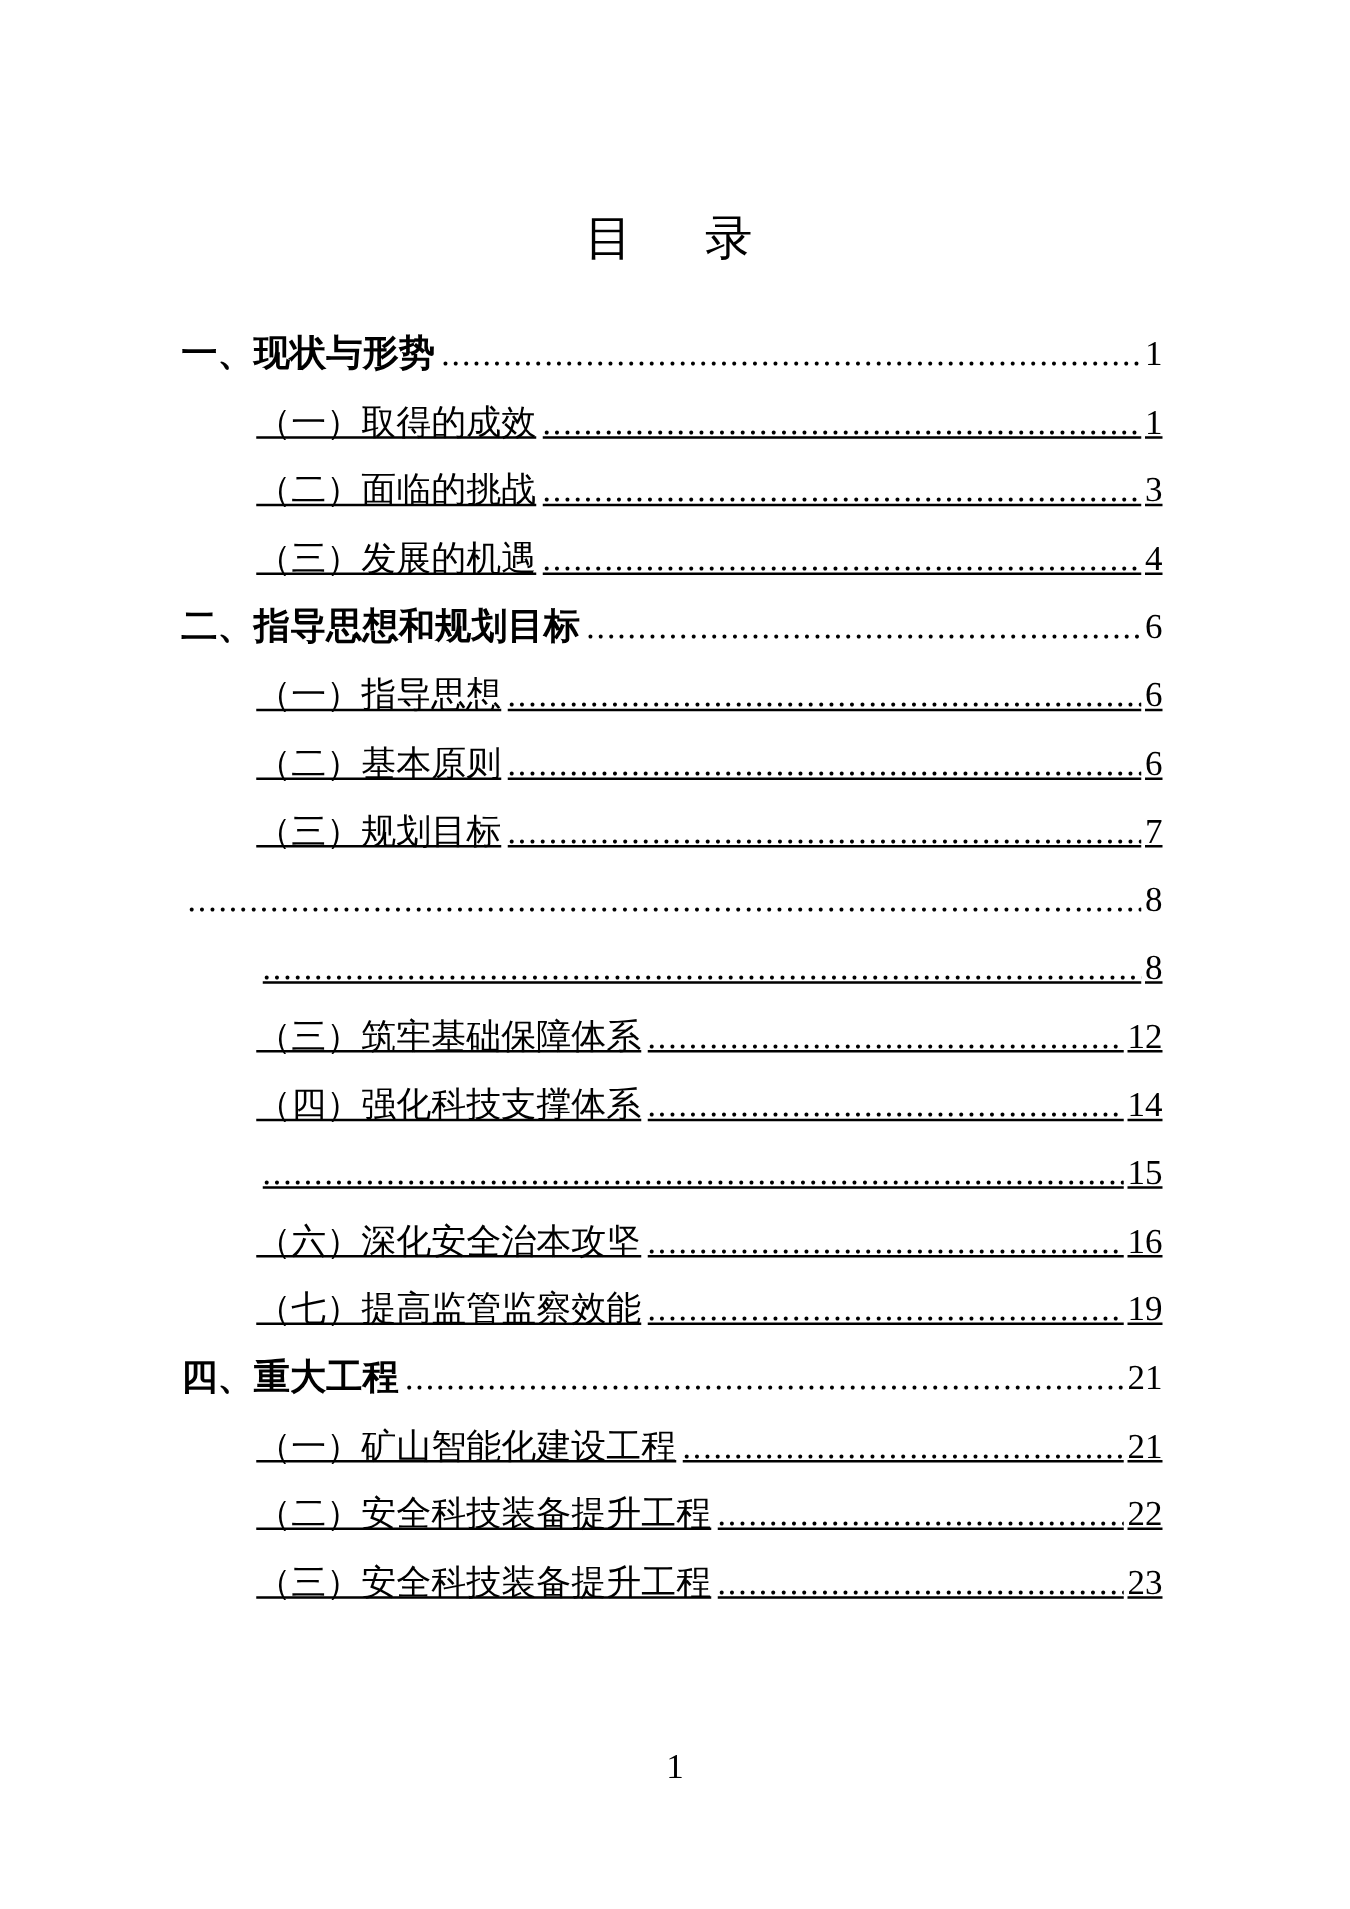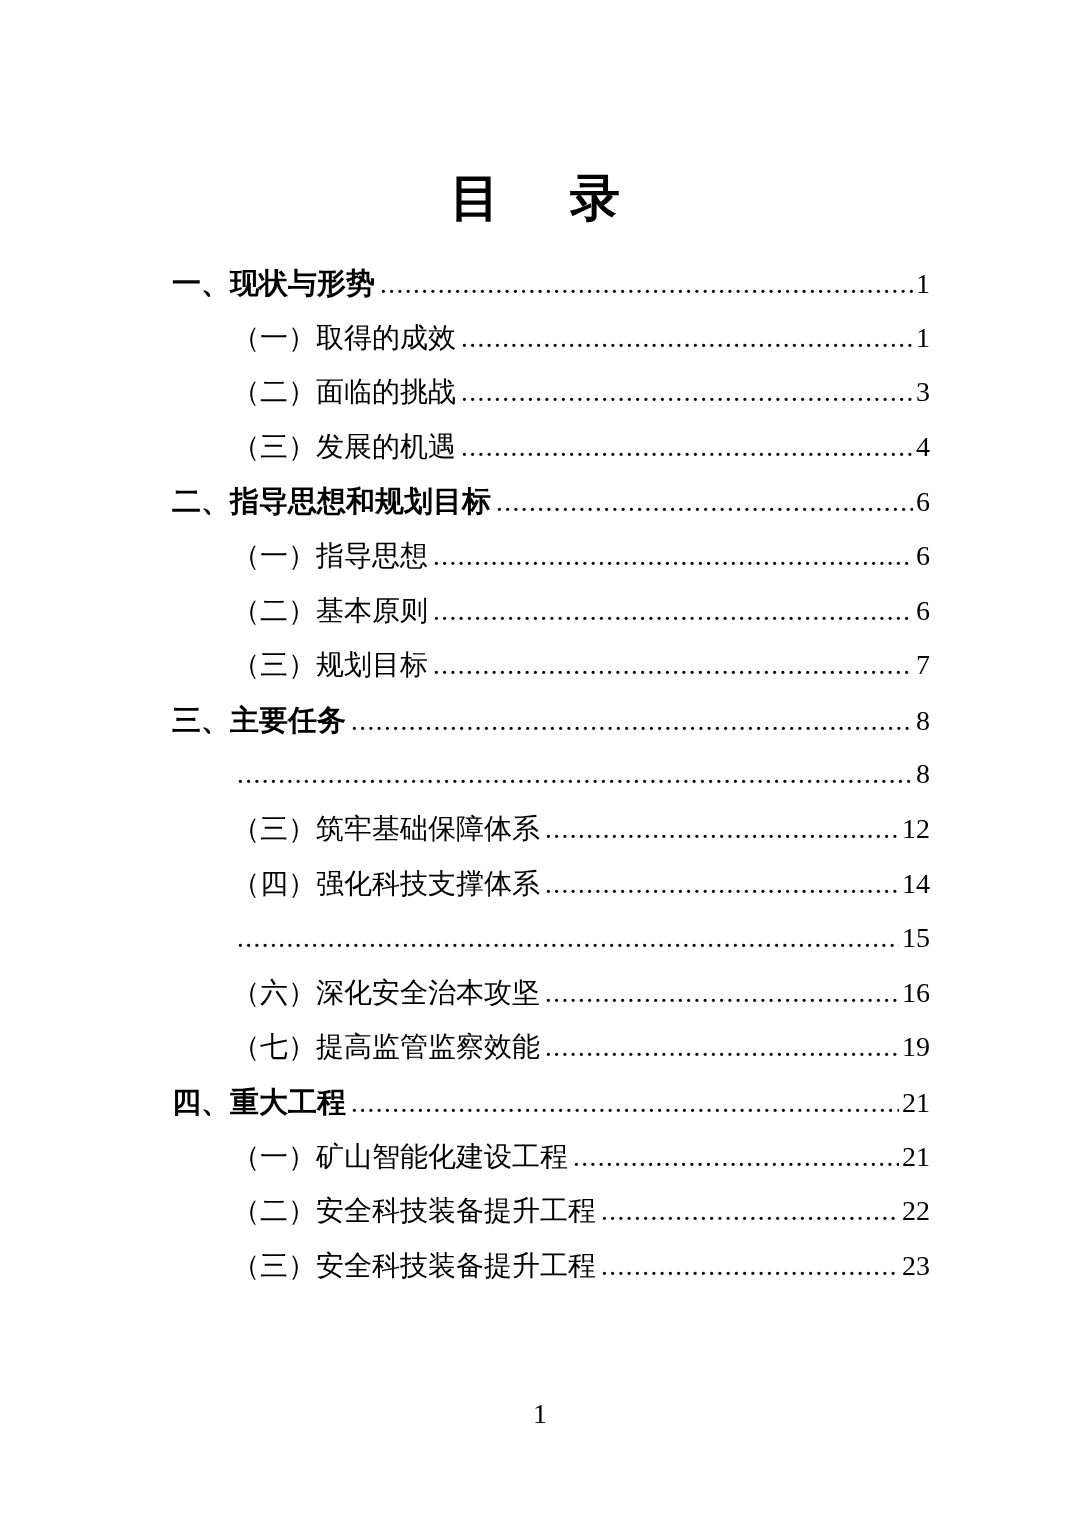--- a/index.html
+++ b/index.html
@@ -14,50 +14,50 @@
     color: #000;
     font-family: "Liberation Serif", serif;
     overflow: hidden;
   }
   .doc-title {
     position: absolute;
     top: 165px;
     left: 0;
     width: 100%;
     text-align: center;
-    font-size: 50px;
-    font-weight: bold;
+    font-size: 38px;
+    font-weight: normal;
     font-family: "Liberation Serif", serif;
     letter-spacing: 10px;
     white-space: pre;
   }
   .toc {
     position: absolute;
     top: 256px;
     left: 145px;
     right: 150px;
   }
   .toc-row {
     display: flex;
     align-items: baseline;
     height: 54.6px;
     line-height: 54.6px;
     font-size: 28px;
     cursor: pointer;
-    margin-left: 27px;
   }
   .toc-row.level-1 {
     font-family: "Liberation Sans", sans-serif;
     font-weight: bold;
     font-size: 29px;
   }
   .toc-row.level-2 {
     padding-left: 60px;
     font-family: "Liberation Serif", serif;
     font-weight: normal;
+    text-decoration: underline;
   }
   .toc-label {
     white-space: nowrap;
     flex: 0 0 auto;
   }
   .toc-leader {
     flex: 1 1 auto;
     overflow: hidden;
     white-space: nowrap;
     margin: 0 3px 0 5px;
@@ -126,21 +126,20 @@
     <span class="toc-label">（二）基本原则</span>
     <span class="toc-leader"></span>
     <span class="toc-page">6</span>
   </div>
     <div class="toc-row level-2">
     <span class="toc-label">（三）规划目标</span>
     <span class="toc-leader"></span>
     <span class="toc-page">7</span>
   </div>
     <div class="toc-row level-1">
-    <span class="toc-label">三、主要任务</span>
     <span class="toc-leader"></span>
     <span class="toc-page">8</span>
   </div>
     <div class="toc-row level-2">
     <span class="toc-leader"></span>
     <span class="toc-page">8</span>
   </div>
     <div class="toc-row level-2">
     <span class="toc-label">（三）筑牢基础保障体系</span>
     <span class="toc-leader"></span>

